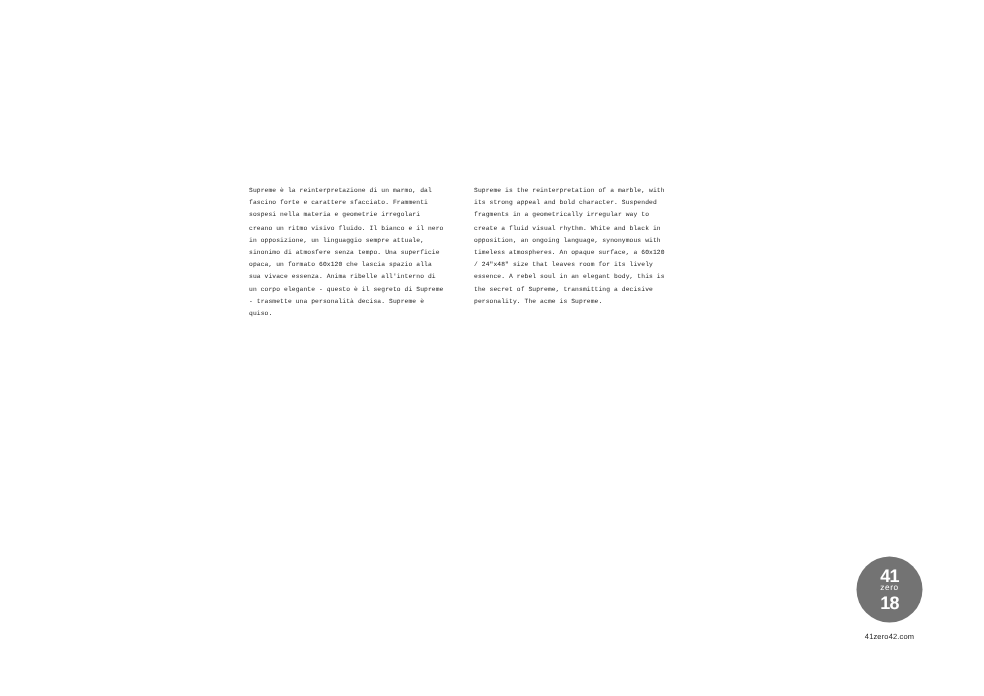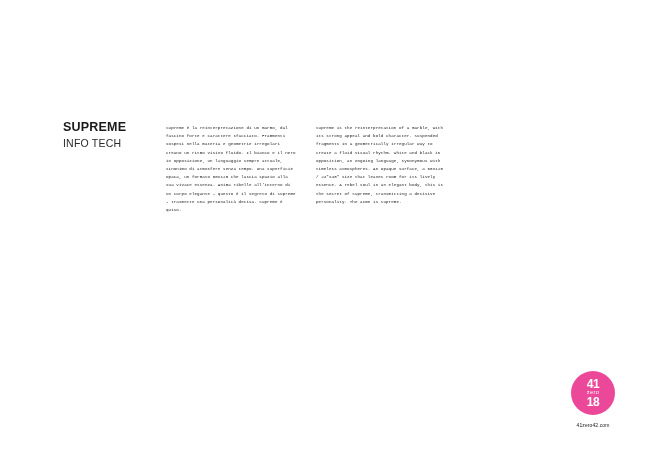--- a/index.html
+++ b/index.html
@@ -63,21 +63,21 @@
     position: absolute;
     left: 566px;
     top: 371px;
     width: 54px;
     text-align: center;
   }
   .logo-badge {
     width: 44px;
     height: 44px;
     border-radius: 50%;
-    background: #ec4899;
+    background: #737373;
     margin: 0 auto;
     position: relative;
     color: #ffffff;
   }
   .logo-badge .l1,
   .logo-badge .l2,
   .logo-badge .l3 {
     position: absolute;
     left: 0;
     right: 0;
@@ -110,24 +110,20 @@
     color: #222222;
     letter-spacing: 0.1px;
     font-family: "Liberation Sans", sans-serif;
   }
 </style>
 </head>
 <body>
 
 <div class="page">
 
-  <div class="title-block">
-    <h1 class="brand-title">SUPREME</h1>
-    <div class="brand-subtitle">INFO TECH</div>
-  </div>
 
   <div class="col col-it">
     <p>Supreme è la reinterpretazione di un marmo, dal fascino forte e carattere sfacciato. Frammenti sospesi nella materia e geometrie irregolari creano un ritmo visivo fluido. Il bianco e il nero in opposizione, un linguaggio sempre attuale, sinonimo di atmosfere senza tempo. Una superficie opaca, un formato 60x120 che lascia spazio alla sua vivace essenza. Anima ribelle all'interno di un corpo elegante - questo è il segreto di Supreme - trasmette una personalità decisa. Supreme è quiso.</p>
   </div>
 
   <div class="col col-en">
     <p>Supreme is the reinterpretation of a marble, with its strong appeal and bold character. Suspended fragments in a geometrically irregular way to create a fluid visual rhythm. White and black in opposition, an ongoing language, synonymous with timeless atmospheres. An opaque surface, a 60x120 / 24"x48" size that leaves room for its lively essence. A rebel soul in an elegant body, this is the secret of Supreme, transmitting a decisive personality. The acme is Supreme.</p>
   </div>
 
   <div class="logo-wrap">

